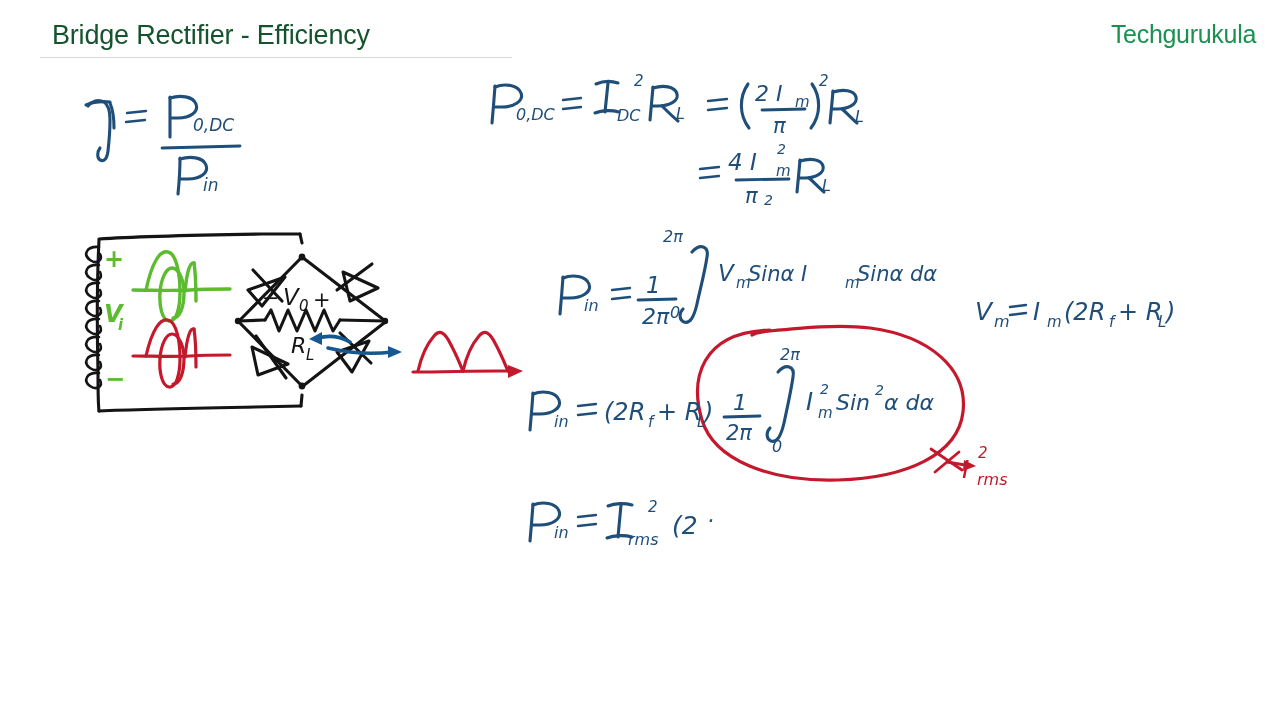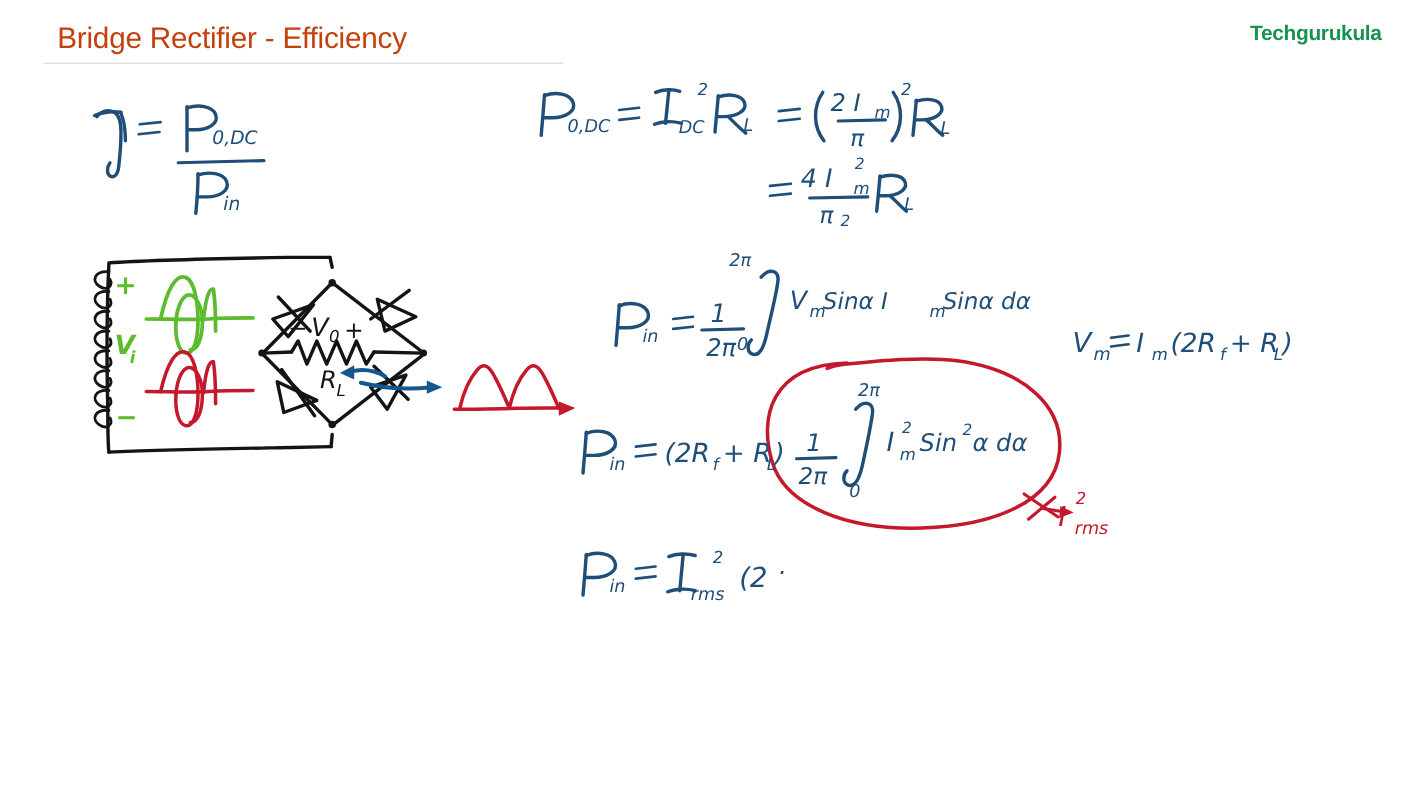--- a/index.html
+++ b/index.html
@@ -20,38 +20,38 @@
   }
   
   #header-title {
     position: absolute;
     left: 52px;
     top: 20px;
     font-family: "Liberation Sans", sans-serif;
     font-size: 27px;
     font-weight: 400;
     letter-spacing: -0.2px;
-    color: #c2410c;
+    color: #14532d;
     white-space: nowrap;
   }
   #title-rule {
     position: absolute;
     left: 40px;
     top: 57px;
     width: 472px;
     height: 1px;
     background: #d8d8d8;
   }
   #brand-logo {
     position: absolute;
     right: 24px;
     top: 20px;
     font-family: "Liberation Sans", sans-serif;
-    font-size: 19px;
-    font-weight: bold;
+    font-size: 25px;
+    font-weight: normal;
     letter-spacing: -0.3px;
     color: #1a9150;
     white-space: nowrap;
   }
   
   #ink-layer {
     position: absolute;
     left: 0;
     top: 0;
     width: 1280px;

